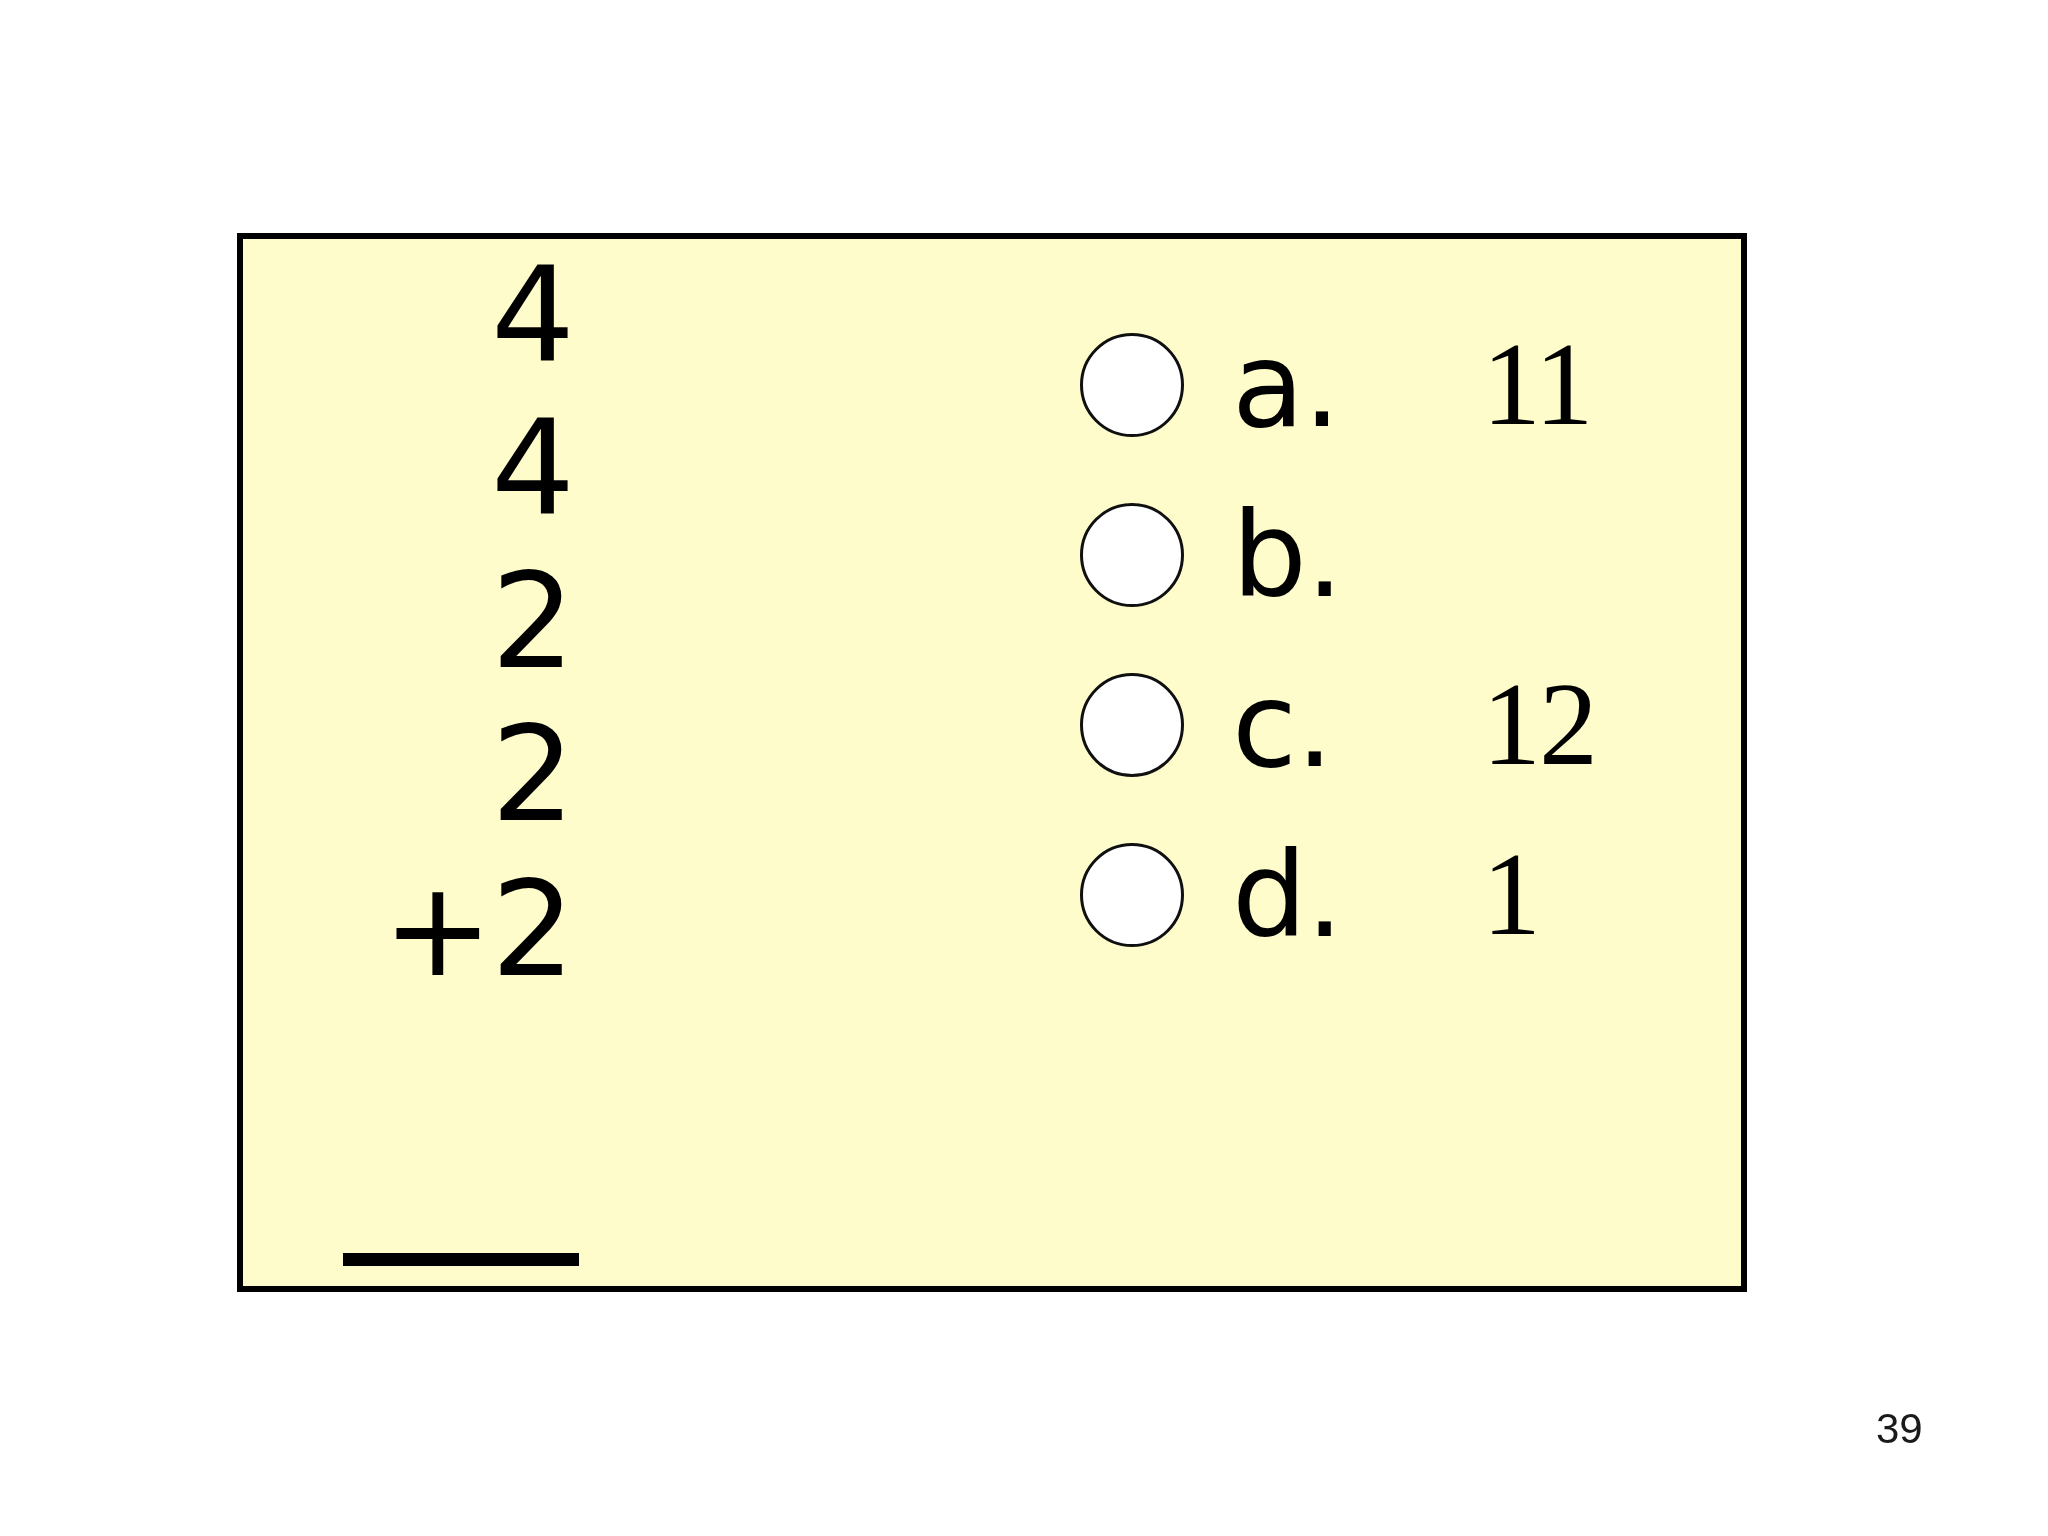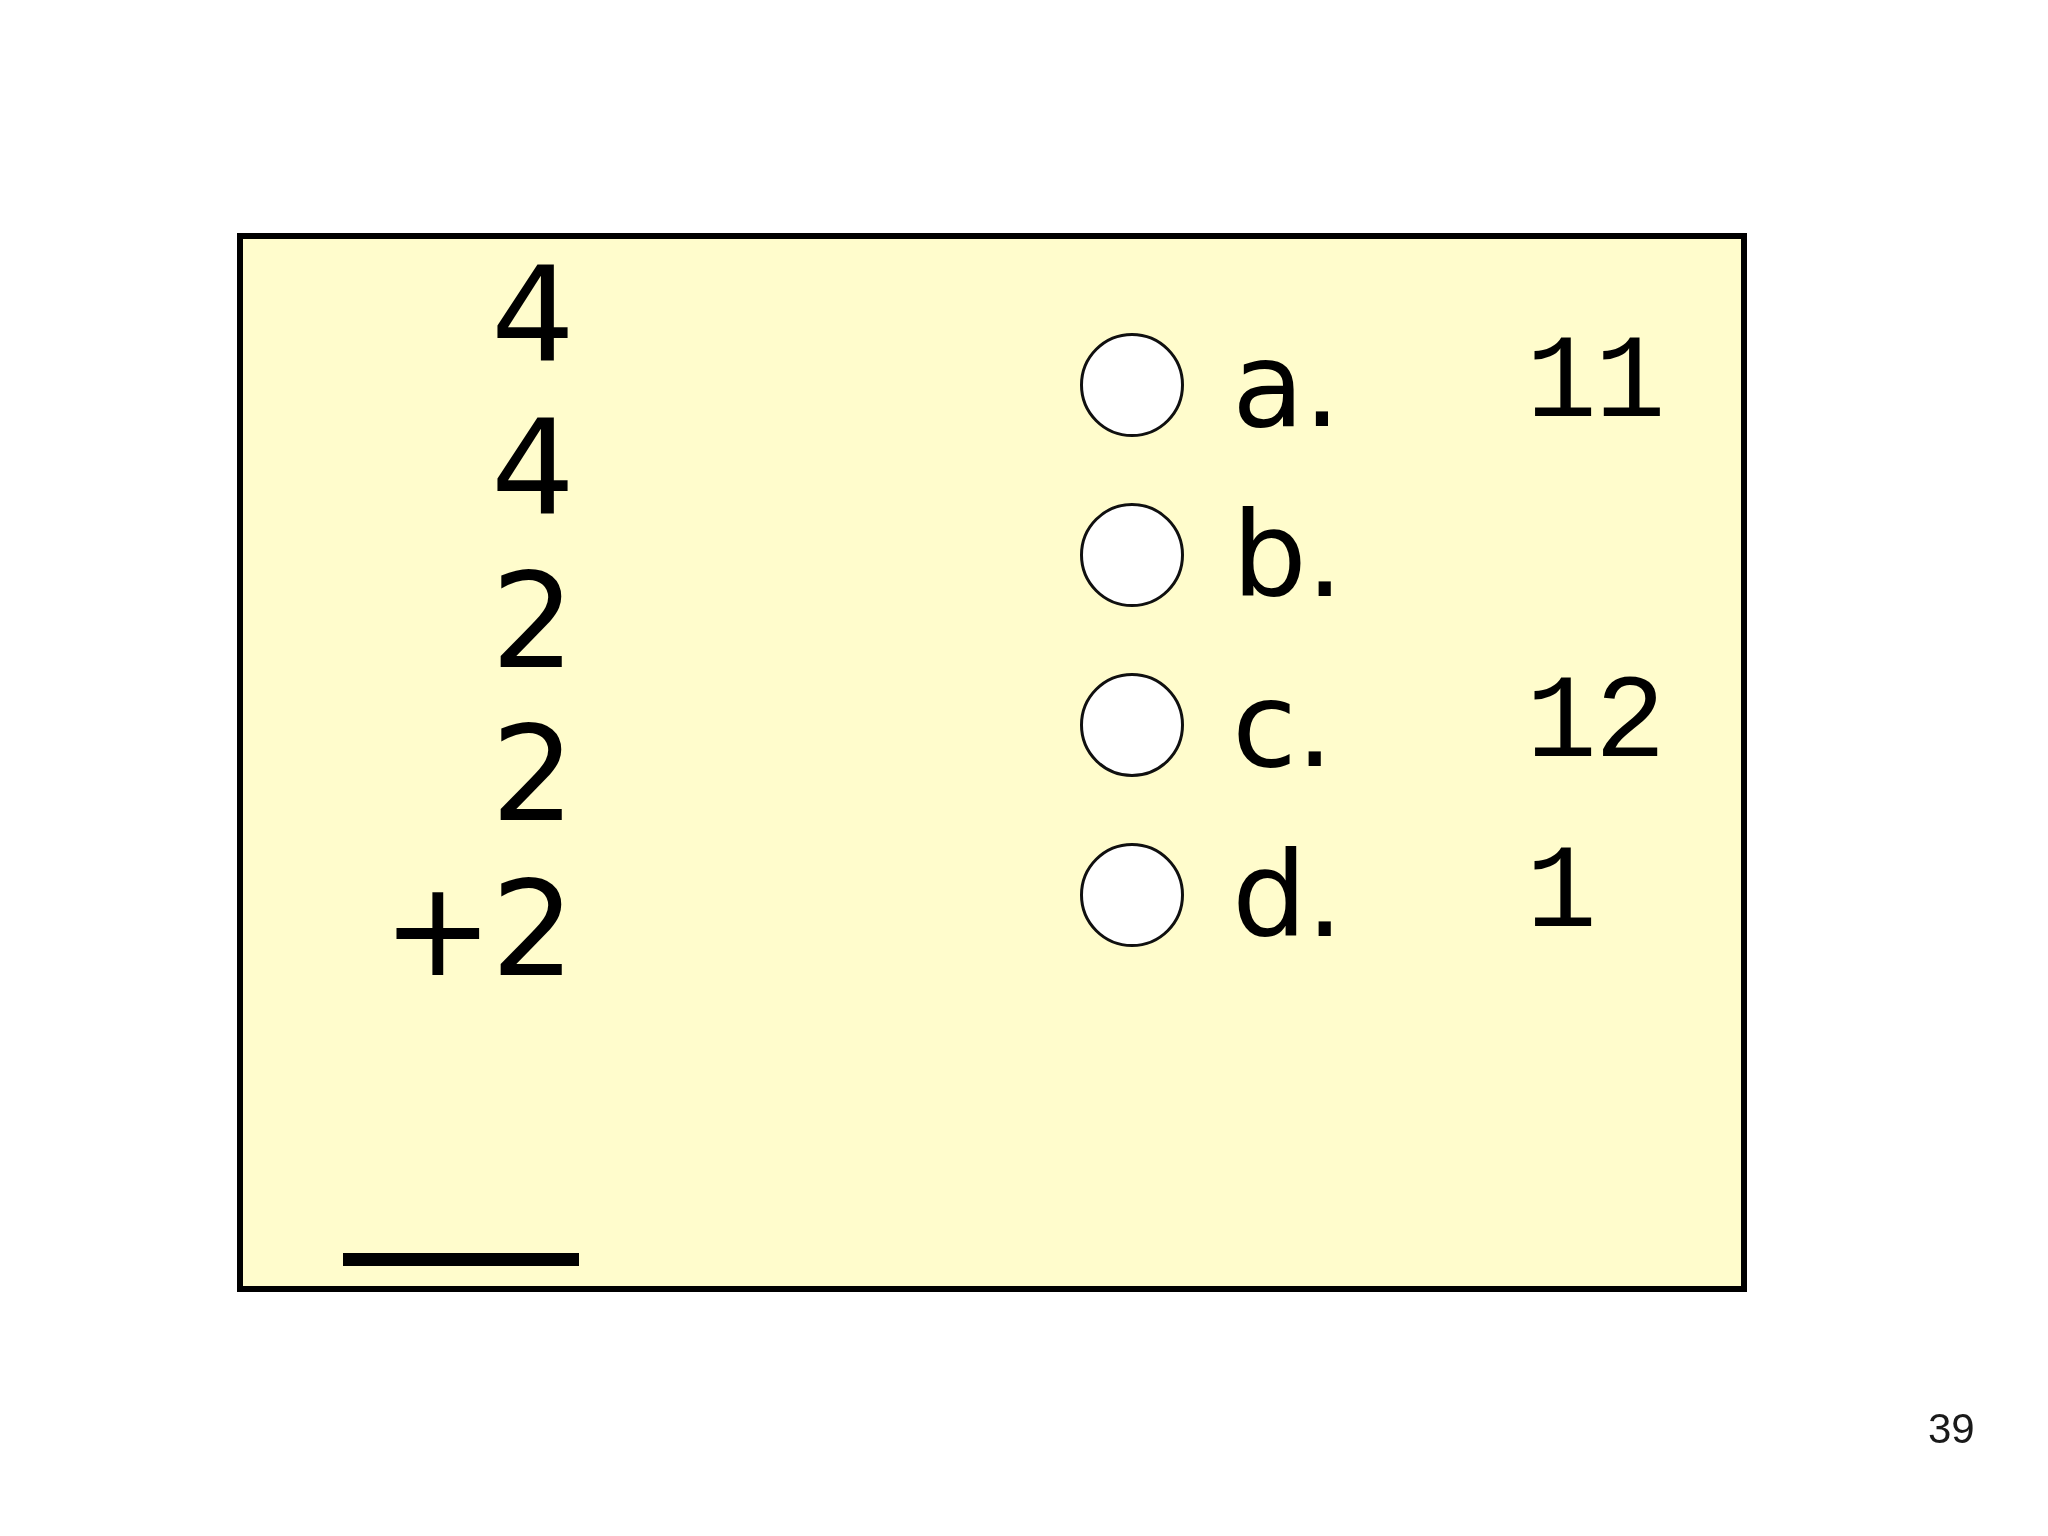--- a/index.html
+++ b/index.html
@@ -110,32 +110,31 @@
     width: 250px;
     margin-left: 48px;
     font-family: "DejaVu Sans", sans-serif;
     font-size: 118px;
     line-height: 118px;
     color: #000000;
     letter-spacing: -1px;
   }
   .answer-value {
     flex: 0 0 auto;
-    font-family: Liberation Mono, monospace;
+    font-family: Liberation Serif, serif;
     font-size: 118px;
     line-height: 118px;
     color: #000000;
     letter-spacing: -2px;
-    margin-left: 44px;
   }
 
   
   #page-number {
     position: absolute;
-    left: 1928px;
+    left: 1876px;
     top: 1406px;
     font-family: "Liberation Sans", sans-serif;
     font-size: 42px;
     line-height: 46px;
     color: #1a1a1a;
   }
 </style>
 </head>
 <body>
 

